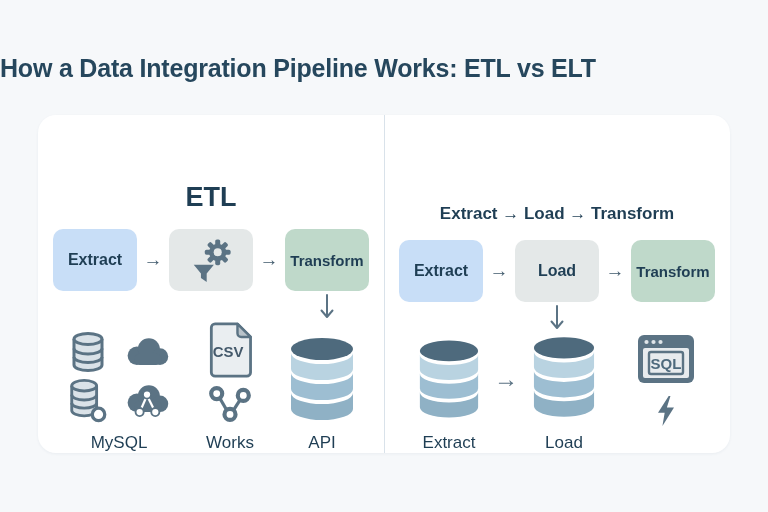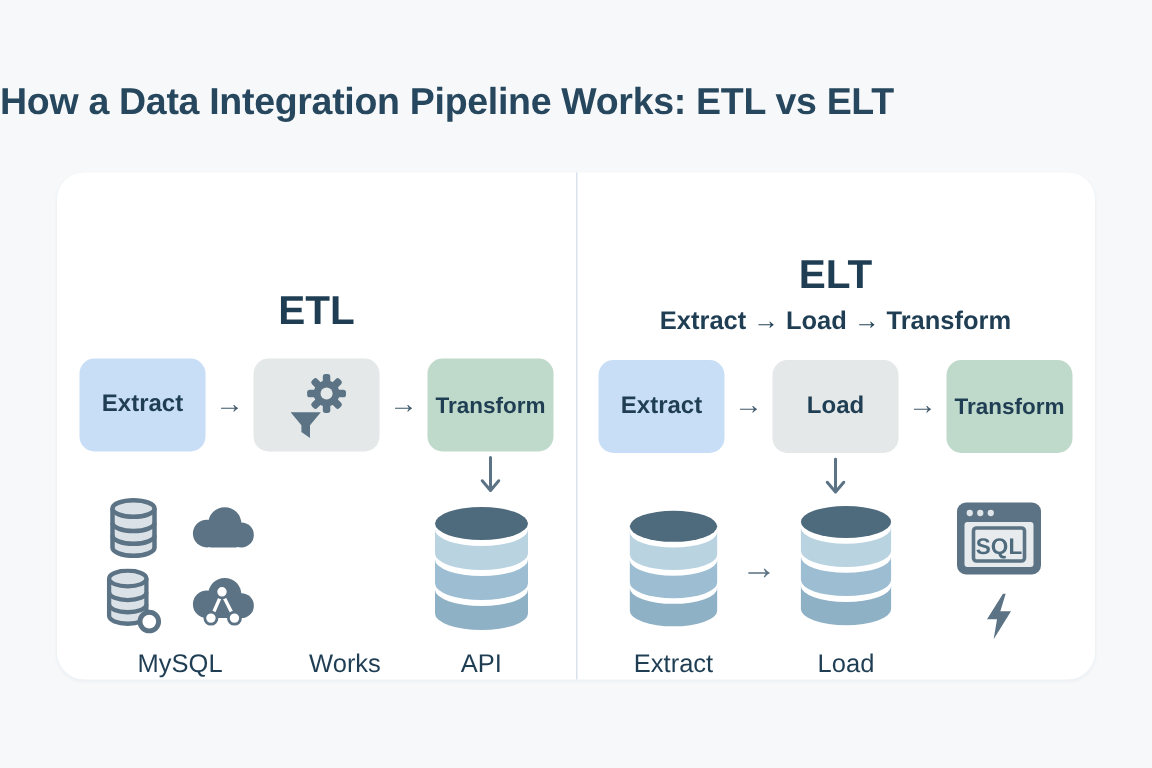--- a/index.html
+++ b/index.html
@@ -144,37 +144,54 @@
               <circle cx="26" cy="14" r="4.4"></circle>
               <circle cx="18" cy="33" r="4.4"></circle>
               <circle cx="35" cy="33" r="4.4"></circle>
             </g>
           </svg>
         </div>
         <div class="group-label">MySQL</div>
       </div>
 
       <div class="icon-group">
+        <div class="file-stack">
+          <svg width="50" height="56" viewBox="0 0 52 60">
+            <path d="M10 2 h24 l14 14 v38 a4 4 0 0 1 -4 4 h-34 a4 4 0 0 1 -4 -4 v-48 a4 4 0 0 1 4 -4 z" fill="#eaeef1" stroke="#5b7384" stroke-width="3" stroke-linejoin="round"></path>
+            <path d="M34 2 l14 14 h-10 a4 4 0 0 1 -4 -4 z" fill="#b9c3ca" stroke="#5b7384" stroke-width="2.6" stroke-linejoin="round"></path>
+            <text x="24" y="38" font-size="16" font-weight="bold" fill="#44596b" text-anchor="middle" font-family="Liberation Sans, sans-serif">CSV</text>
+          </svg>
+          <svg width="46" height="38" viewBox="0 0 46 40">
+            <g stroke="#5b7384">
+              <line x1="10" y1="10" x2="21" y2="29" stroke-width="3.4"></line>
+              <line x1="36" y1="12" x2="25" y2="29" stroke-width="3.4"></line>
+              <g fill="#ffffff" stroke-width="4.4">
+                <circle cx="9" cy="9" r="5.8"></circle>
+                <circle cx="37" cy="11" r="5.8"></circle>
+                <circle cx="23" cy="31" r="5.8"></circle>
+              </g>
+            </g>
+          </svg>
+        </div>
         <div class="group-label">Works</div>
       </div>
 
       <div class="icon-group">
         <svg width="66" height="86" viewBox="0 0 66 86">
           <path d="M2 16 a31 11 0 0 0 62 0 v16 a31 11 0 0 1 -62 0 z" fill="#b9d3e1"></path>
           <path d="M2 36 a31 11 0 0 0 62 0 v16 a31 11 0 0 1 -62 0 z" fill="#9dbed2"></path>
           <path d="M2 56 a31 11 0 0 0 62 0 v16 a31 11 0 0 1 -62 0 z" fill="#8fb1c5"></path>
           <ellipse cx="33" cy="12" rx="31" ry="11" fill="#4e6a7d"></ellipse>
         </svg>
         <div class="group-label">API</div>
       </div>
     </div>
   </section>
 
   <section class="panel">
-    <div class="panel-heading">ELT</div>
     <div class="panel-subtitle">Extract → Load → Transform</div>
 
     <div class="flow-row">
       <div class="box box-blue">Extract</div>
       <div class="flow-arrow">→</div>
       <div class="box box-gray">Load</div>
       <div class="flow-arrow">→</div>
       <div class="box box-green small-text">Transform</div>
     </div>
 

